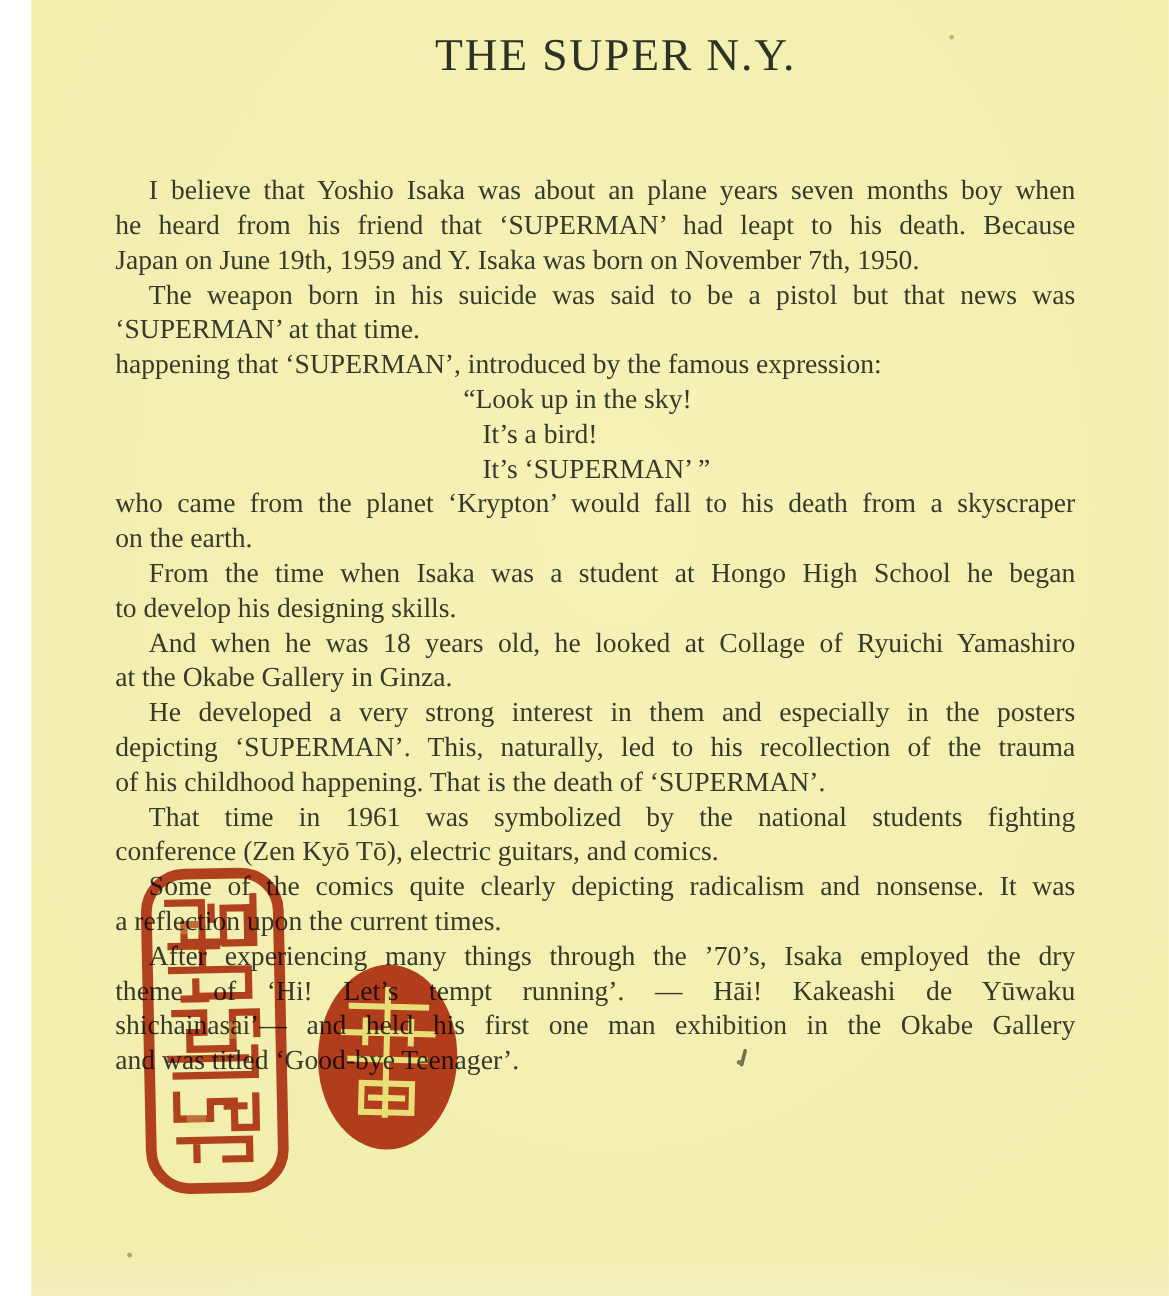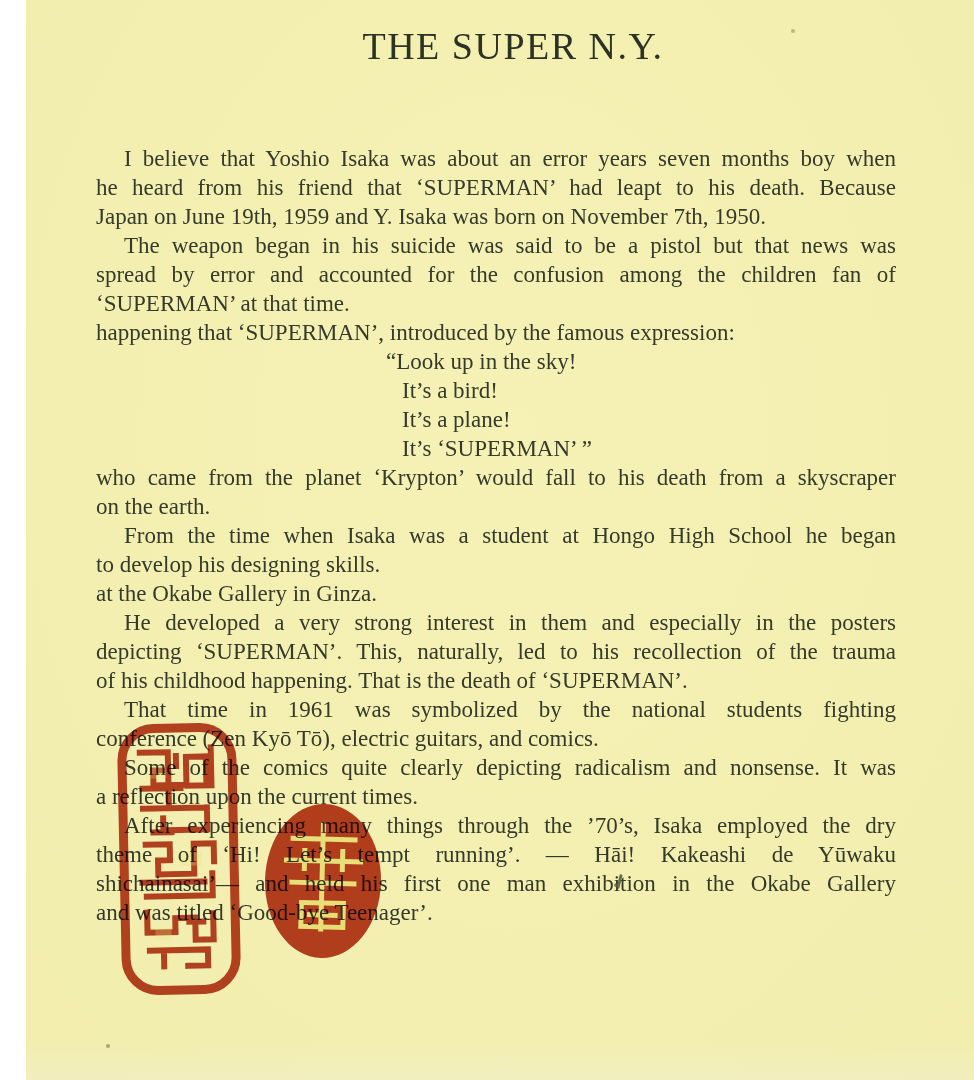--- a/index.html
+++ b/index.html
@@ -77,35 +77,34 @@
   }
 </style>
 </head>
 <body>
 
 <div class="page">
 
   <div class="title">THE SUPER N.Y.</div>
 
   <div class="text-block">
-      <div class="line i j">I believe that Yoshio Isaka was about an error years seven months boy when</div>
+      <div class="line i j">I believe that Yoshio Isaka was about an plane years seven months boy when</div>
       <div class="line j">he heard from his friend that ‘SUPERMAN’ had leapt to his death. Because</div>
       <div class="line l">Japan on June 19th, 1959 and Y. Isaka was born on November 7th, 1950.</div>
-      <div class="line i j">The weapon began in his suicide was said to be a pistol but that news was</div>
-      <div class="line j">spread by error and accounted for the confusion among the children fan of</div>
+      <div class="line i j">The weapon born in his suicide was said to be a pistol but that news was</div>
       <div class="line l">‘SUPERMAN’ at that time.</div>
       <div class="line l">happening that ‘SUPERMAN’, introduced by the famous expression:</div>
       <div class="line q1">“Look up in the sky!</div>
       <div class="line q">It’s a bird!</div>
-      <div class="line q">It’s a plane!</div>
       <div class="line q">It’s ‘SUPERMAN’ ”</div>
       <div class="line j">who came from the planet ‘Krypton’ would fall to his death from a skyscraper</div>
       <div class="line l">on the earth.</div>
       <div class="line i j">From the time when Isaka was a student at Hongo High School he began</div>
       <div class="line l">to develop his designing skills.</div>
+      <div class="line i j">And when he was 18 years old, he looked at Collage of Ryuichi Yamashiro</div>
       <div class="line l">at the Okabe Gallery in Ginza.</div>
       <div class="line i j">He developed a very strong interest in them and especially in the posters</div>
       <div class="line j">depicting ‘SUPERMAN’. This, naturally, led to his recollection of the trauma</div>
       <div class="line l">of his childhood happening. That is the death of ‘SUPERMAN’.</div>
       <div class="line i j">That time in 1961 was symbolized by the national students fighting</div>
       <div class="line l">conference (Zen Kyō Tō), electric guitars, and comics.</div>
       <div class="line i j">Some of the comics quite clearly depicting radicalism and nonsense. It was</div>
       <div class="line l">a reflection upon the current times.</div>
       <div class="line i j">After experiencing many things through the ’70’s, Isaka employed the dry</div>
       <div class="line j">theme of ‘Hi! Let’s tempt running’. — Hāi! Kakeashi de Yūwaku</div>

